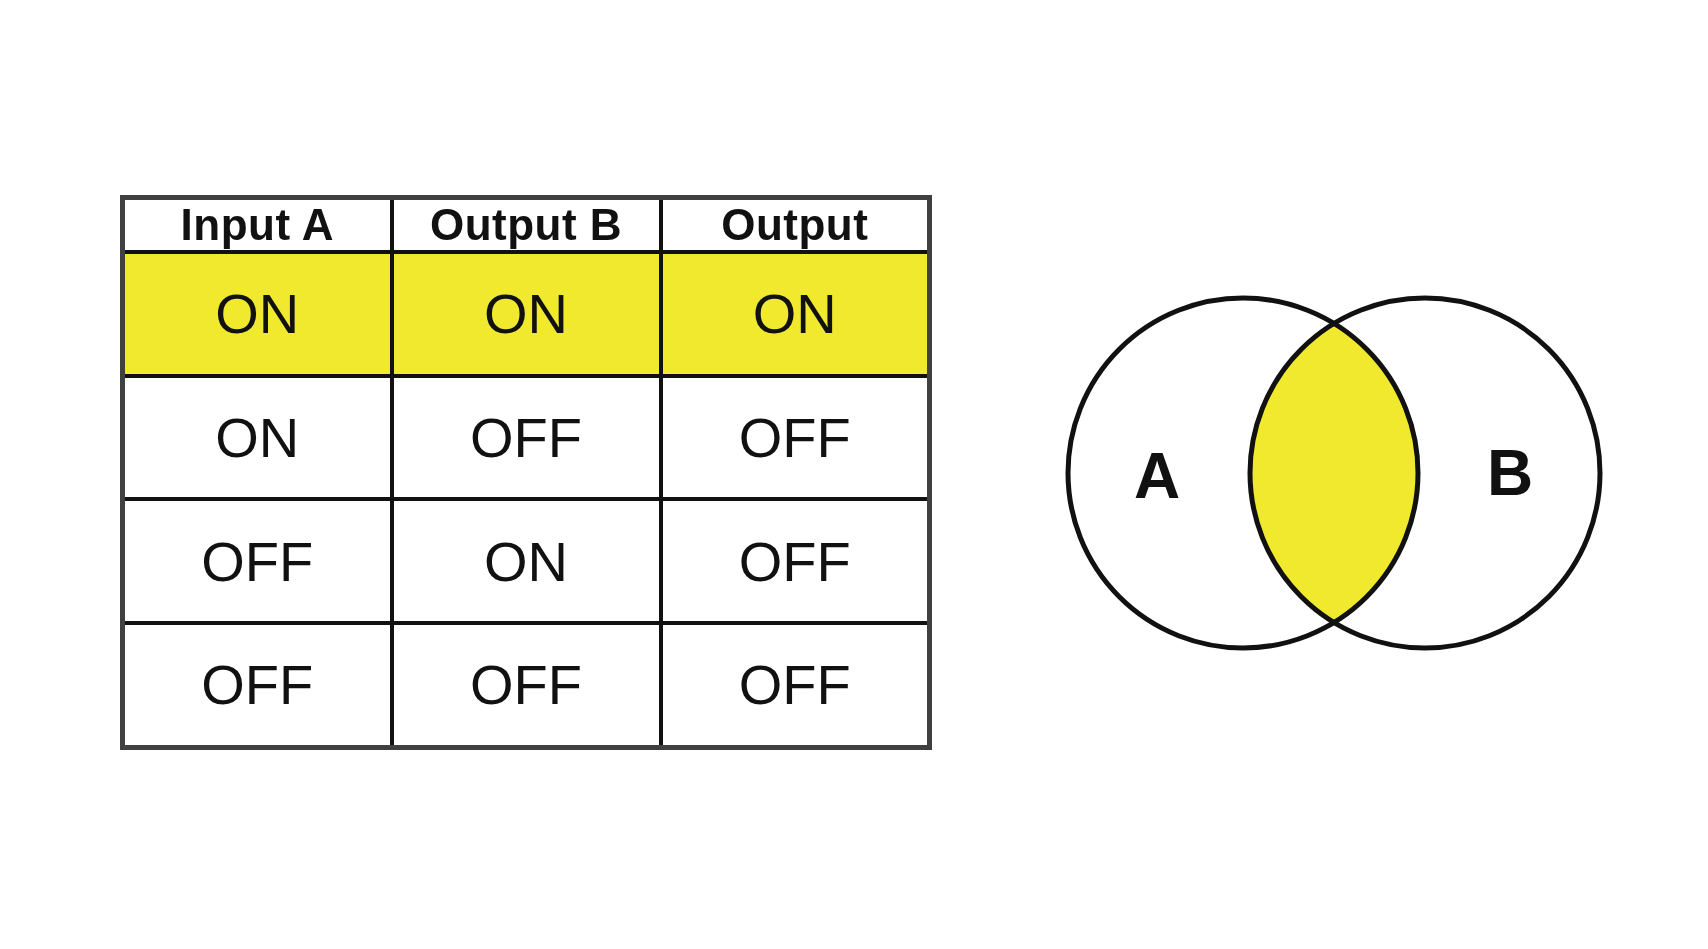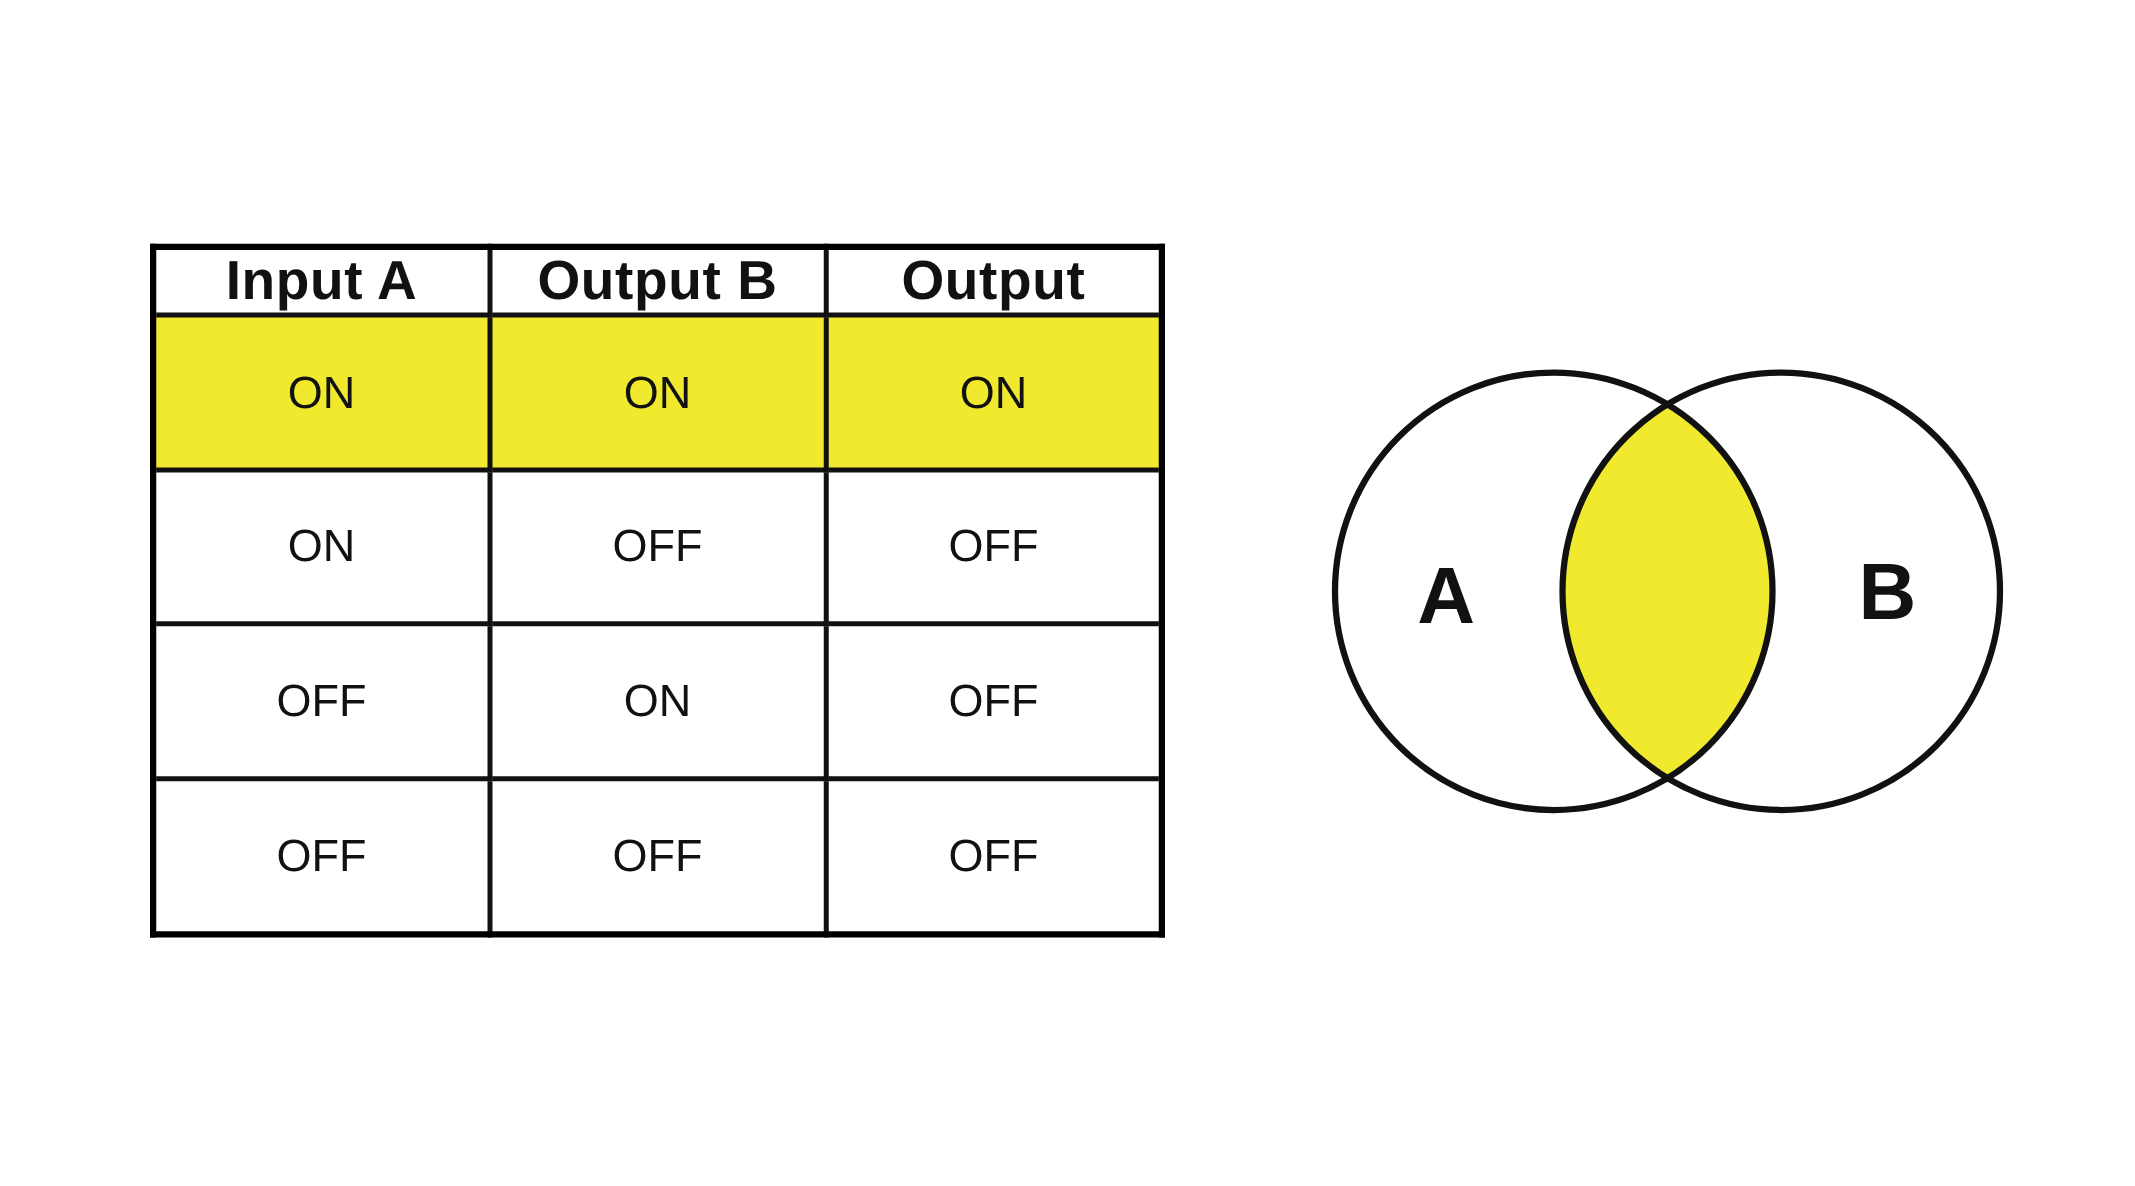--- a/index.html
+++ b/index.html
@@ -26,28 +26,28 @@
     background: #ffffff;
   }
   table.truth-table th,
   table.truth-table td {
     border: 4px solid #111111;
     text-align: center;
     vertical-align: middle;
     color: #111111;
     background: #ffffff;
   }
-  table.truth-table { border: 5px solid #000000; }
+  table.truth-table { border: 5px solid #404040; }
   table.truth-table th {
     font-size: 44px;
     font-weight: bold;
     letter-spacing: 0.5px;
   }
   table.truth-table td {
-    font-size: 36px;
+    font-size: 56px;
     font-weight: normal;
   }
   tr.highlighted td {  }
 
   
   .venn {
     position: absolute;
     left: 1020px;
     top: 250px;
     width: 640px;

